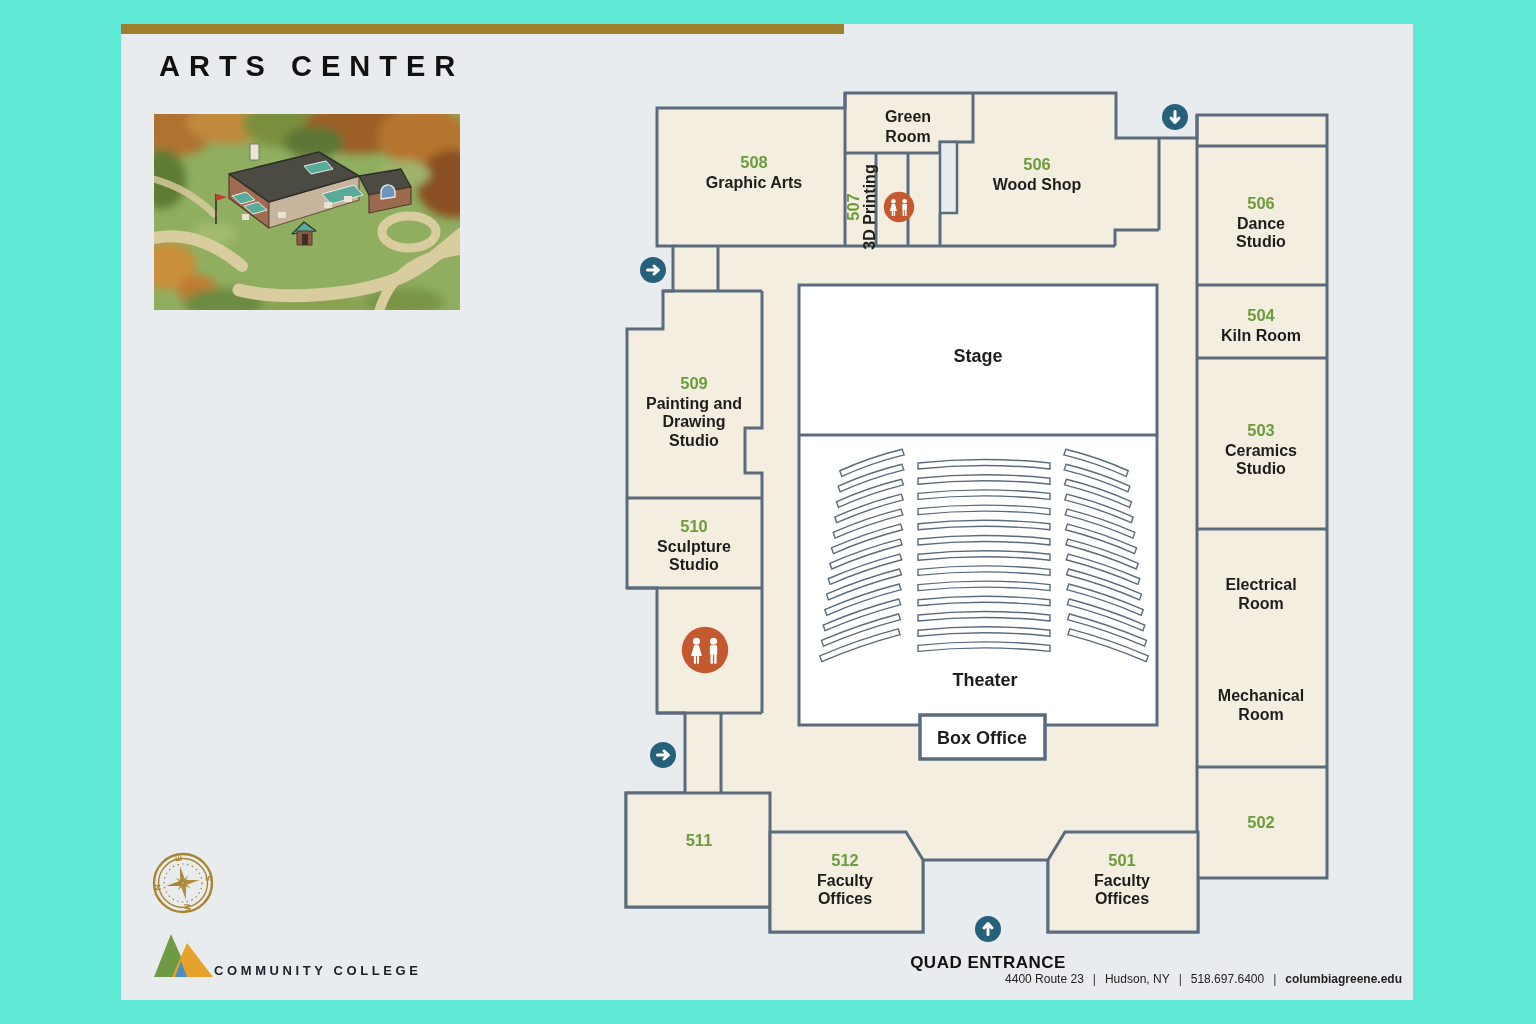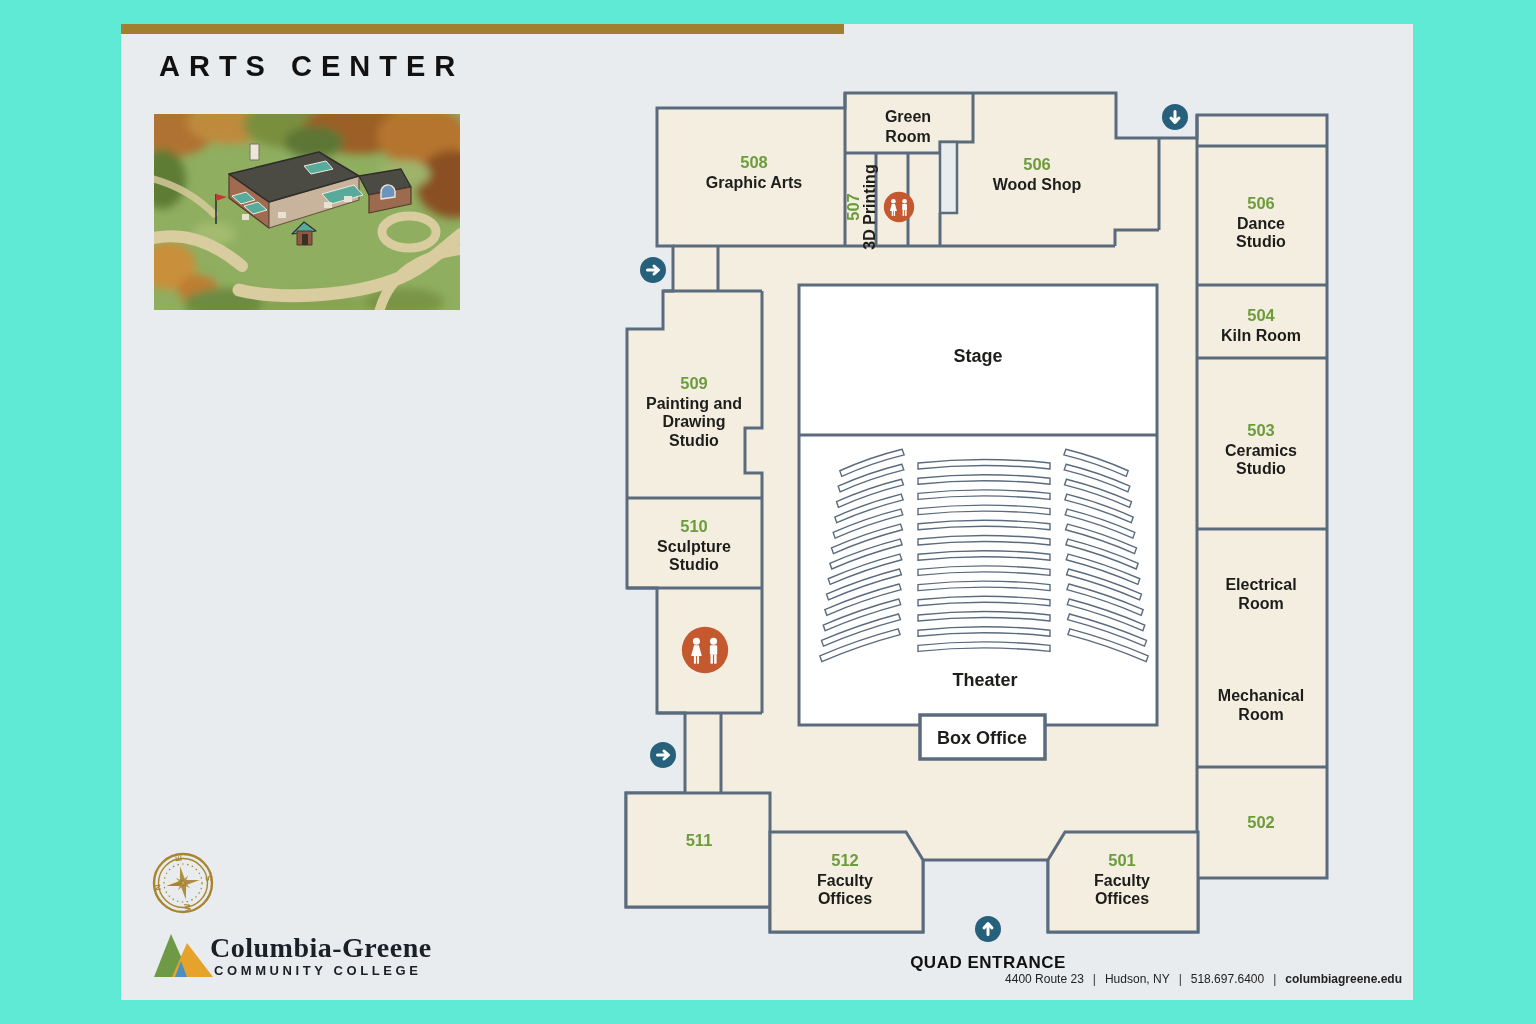--- a/index.html
+++ b/index.html
@@ -308,17 +308,16 @@
         <text x="25" y="3">E</text>
       </g>
     </g>
   </svg>
 
   <svg class="logo-mark" width="64" height="54" viewBox="0 0 64 54">
     <polygon points="2,50 19,7 38,50" fill="#6f9a45"></polygon>
     <polygon points="20,50 35,16 61,50" fill="#e5a32c"></polygon>
     <polygon points="23,50 29,34 35,50" fill="#4a8fc0"></polygon>
   </svg>
-  <div class="logo-name">Columbia-Greene</div>
   <div class="logo-sub">COMMUNITY COLLEGE</div>
 
   <div class="footer" id="footer"><span class="itm">4400 Route 23</span><span class="sep">|</span><span class="itm">Hudson, NY</span><span class="sep">|</span><span class="itm">518.697.6400</span><span class="sep">|</span><span class="itm bold">columbiagreene.edu</span></div>
 </div>
 
 </body></html>

